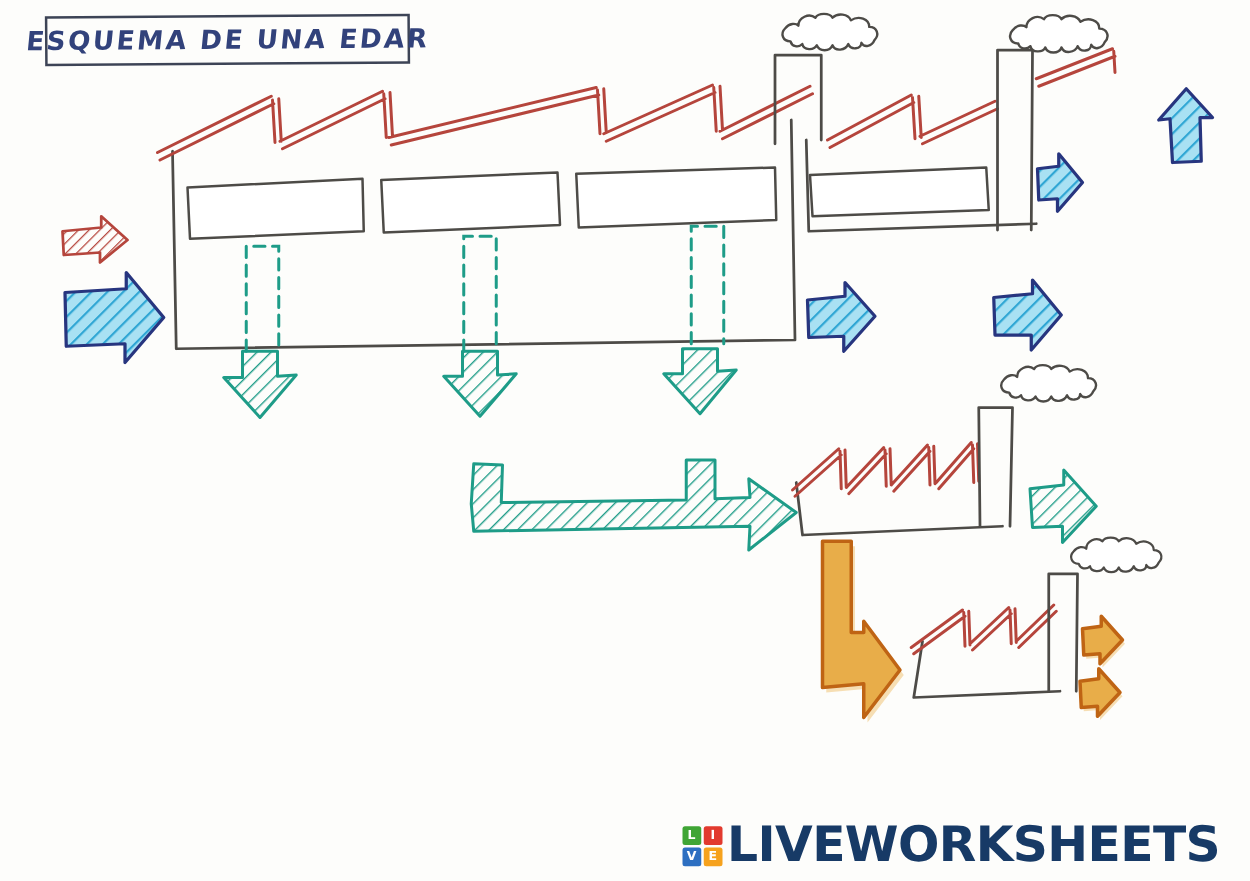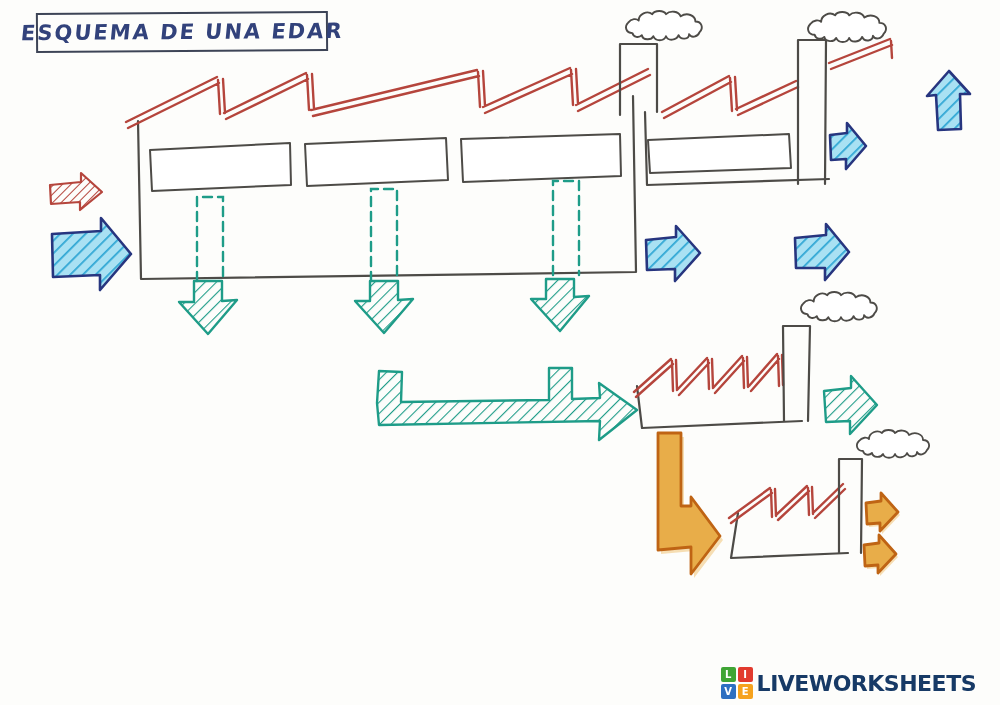--- a/index.html
+++ b/index.html
@@ -34,21 +34,21 @@
   }
 
   
   .logo{position:absolute;right:24px;bottom:6px;display:flex;align-items:center;gap:4px;}
   .logo-tiles{display:grid;grid-template-columns:15px 15px;grid-template-rows:15px 15px;gap:2px;}
   .logo-tile{
     width:15px;height:15px;border-radius:2px;color:#fff;font-size:10px;font-weight:bold;
     display:flex;align-items:center;justify-content:center;line-height:15px;
   }
   .logo-text{
-    color:var(--c-logo-navy);font-size:22px;font-weight:bold;letter-spacing:-.5px;
+    color:var(--c-logo-navy);font-size:39px;font-weight:bold;letter-spacing:-.5px;
     font-family:"DejaVu Sans","Liberation Sans",sans-serif;
   }
 </style>
 </head>
 <body>
 
 <svg class="sketch" width="1000" height="705" viewBox="0 0 1000 705">
   <defs>
     <pattern id="hatchBlue" width="9" height="9" patternUnits="userSpaceOnUse" patternTransform="rotate(45)">
       <rect width="9" height="9" style="fill:var(--c-cyan-fill)"></rect>

